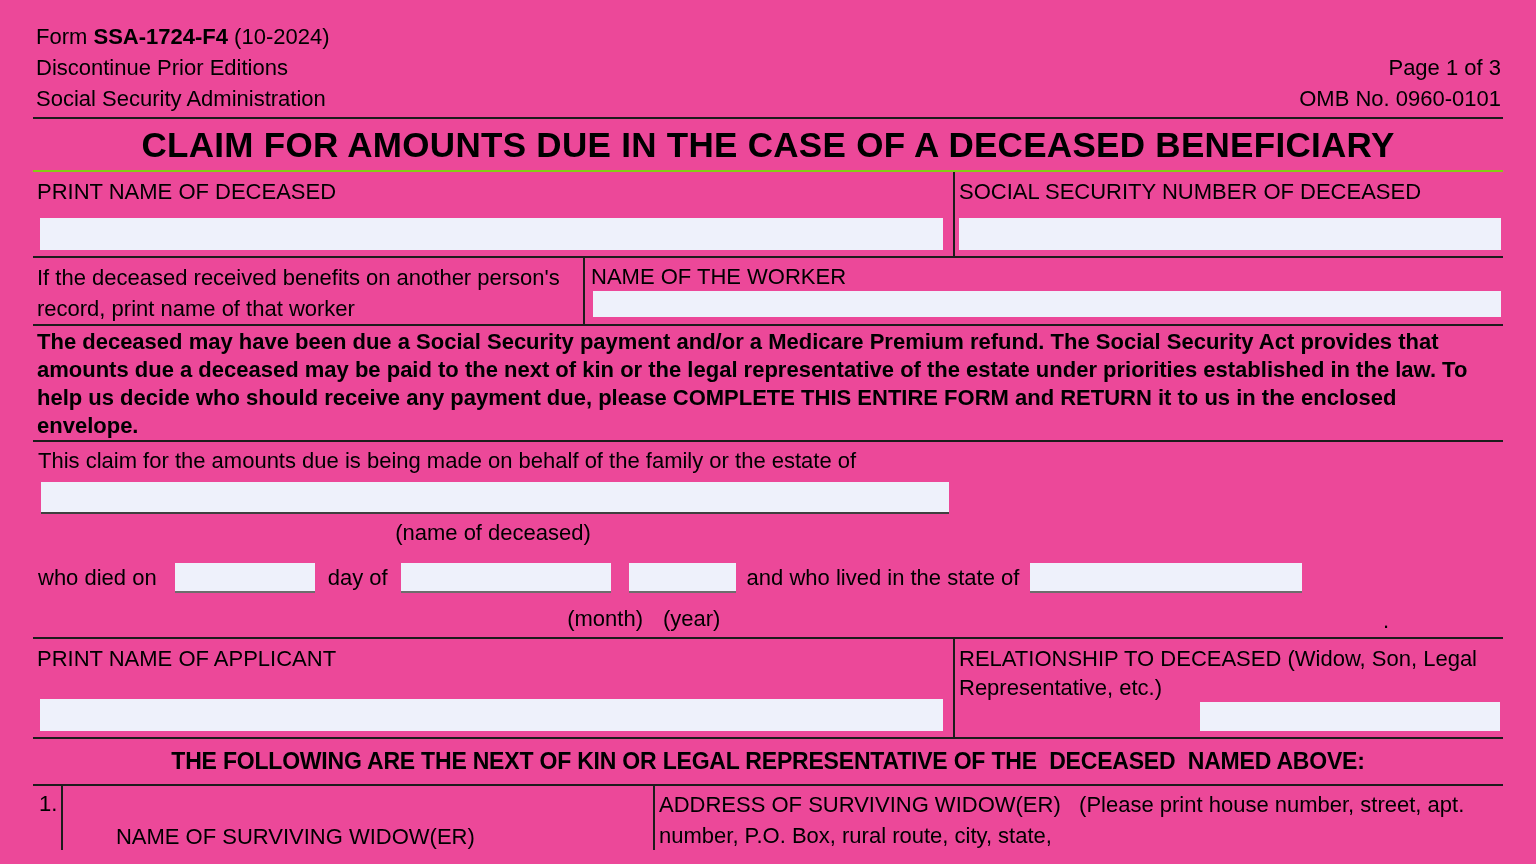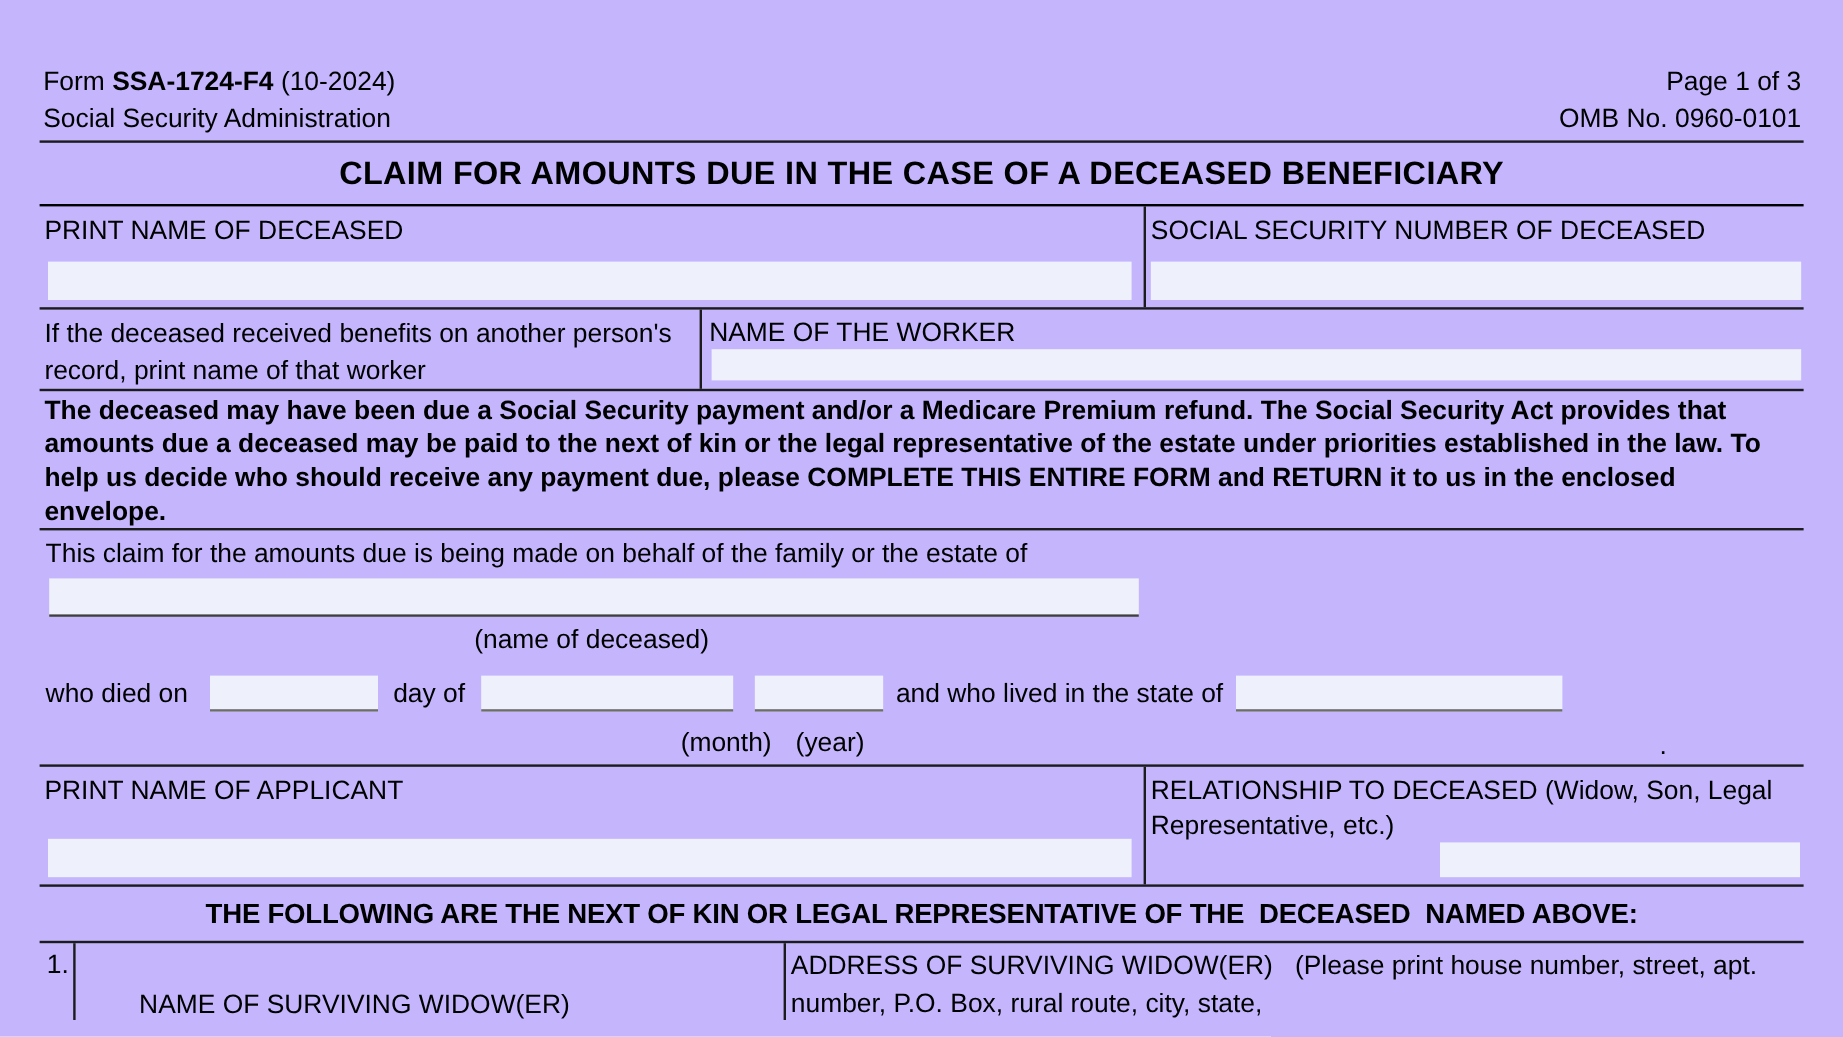--- a/index.html
+++ b/index.html
@@ -1,34 +1,34 @@
 <!DOCTYPE html>
 <html><head>
 <meta charset="utf-8">
 <style>
   * { margin:0; padding:0; box-sizing:border-box; }
   html,body { background:#fff; }
   .page {
     position:relative; width:1536px; height:864px; overflow:hidden;
-    background:#c4b5fd; color:#000;
+    background:#ec4899; color:#000;
     font-family:"Liberation Sans", sans-serif; font-size:22px;
   }
   .content { margin:0 33px; width:1470px; }
 
   
   .hdr { height:119px; display:flex; justify-content:space-between; align-items:flex-end;
          padding:0 2px 3px 3px; border-bottom:2px solid #1c1c1c; }
   .hdr-left div, .hdr-right div { line-height:31px; }
   .hdr-right { text-align:right; }
   b { font-weight:bold; }
 
   
   .title-band { height:53px; display:flex; align-items:center; justify-content:center;
-                font-weight:bold; font-size:27px; letter-spacing:.3px;
-                border-bottom:2px solid #000000; }
+                font-weight:bold; font-size:35px; letter-spacing:.3px;
+                border-bottom:2px solid #84cc16; }
 
   
   .row { display:flex; border-bottom:2px solid #1c1c1c; }
   .cellcol { display:flex; flex-direction:column; }
   .label { line-height:29px; }
   .fill { display:block; border:none; outline:none; background:#eef1fb; height:32px;
           font-family:"Liberation Sans", sans-serif; font-size:22px; padding:0 6px; }
 
   .r1 { height:86px; }
   .r1 .left  { width:922px; border-right:2px solid #1c1c1c; padding:5px 8px 6px 4px; }
@@ -81,20 +81,21 @@
 </style>
 </head>
 <body>
 
 <div class="page">
   <div class="content">
 
     <header class="hdr">
       <div class="hdr-left">
         <div><span>Form </span><b>SSA-1724-F4</b><span> (10-2024)</span></div>
+        <div>Discontinue Prior Editions</div>
         <div>Social Security Administration</div>
       </div>
       <div class="hdr-right">
         <div>Page 1 of 3</div>
         <div>OMB No. 0960-0101</div>
       </div>
     </header>
 
     <div class="title-band">CLAIM FOR AMOUNTS DUE IN THE CASE OF A DECEASED BENEFICIARY</div>
 

